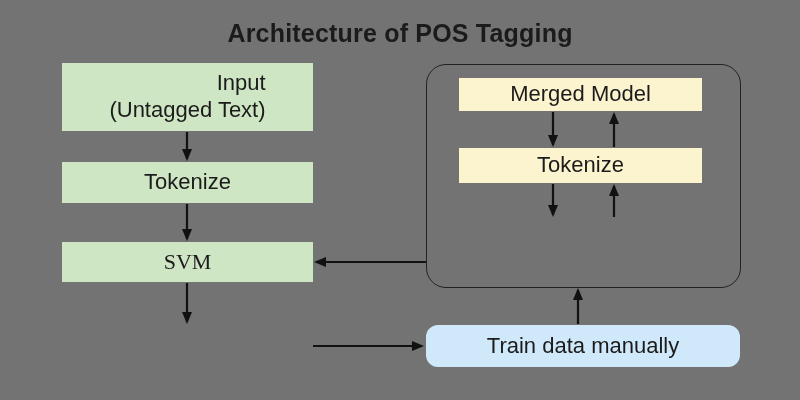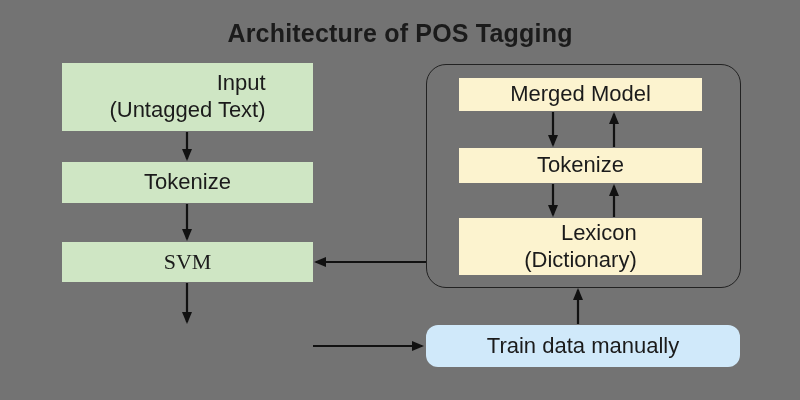--- a/index.html
+++ b/index.html
@@ -67,22 +67,20 @@
 
   <div class="box green box-input" style="background-color: rgb(207, 230, 196);">Input
 (Untagged Text)</div>
   <div class="box green box-tokenize" style="background-color: rgb(207, 230, 196);">Tokenize</div>
   <div class="box green box-svm" style="background-color: rgb(207, 230, 196);">SVM</div>
 
   <div class="group"></div>
 
   <div class="box yellow box-merged" style="background-color: rgb(252, 243, 207);">Merged Model</div>
   <div class="box yellow box-features" style="background-color: rgb(252, 243, 207);">Tokenize</div>
-  <div class="box yellow box-lexicon" style="background-color: rgb(252, 243, 207);">Lexicon
-(Dictionary)</div>
 
   <div class="box box-train" style="background-color: rgb(208, 233, 250);">Train data manually</div>
 
   <svg class="arrows" viewBox="0 0 800 400" xmlns="http://www.w3.org/2000/svg">
     <defs>
       <marker id="ah" markerUnits="userSpaceOnUse" markerWidth="12" markerHeight="10" refX="10" refY="5" orient="auto">
         <path d="M0,0 L12,5 L0,10 z" fill="#111"></path>
       </marker>
     </defs>
 

